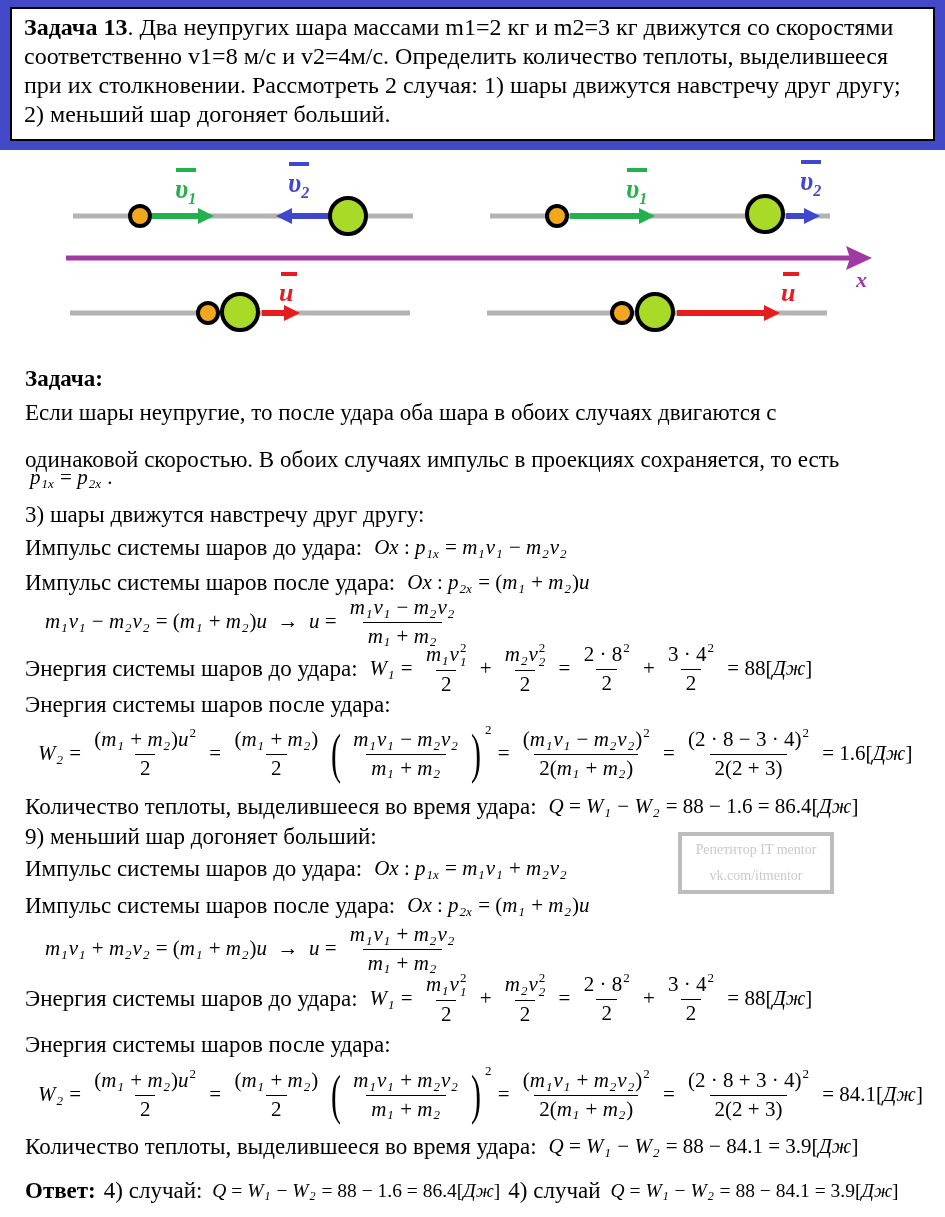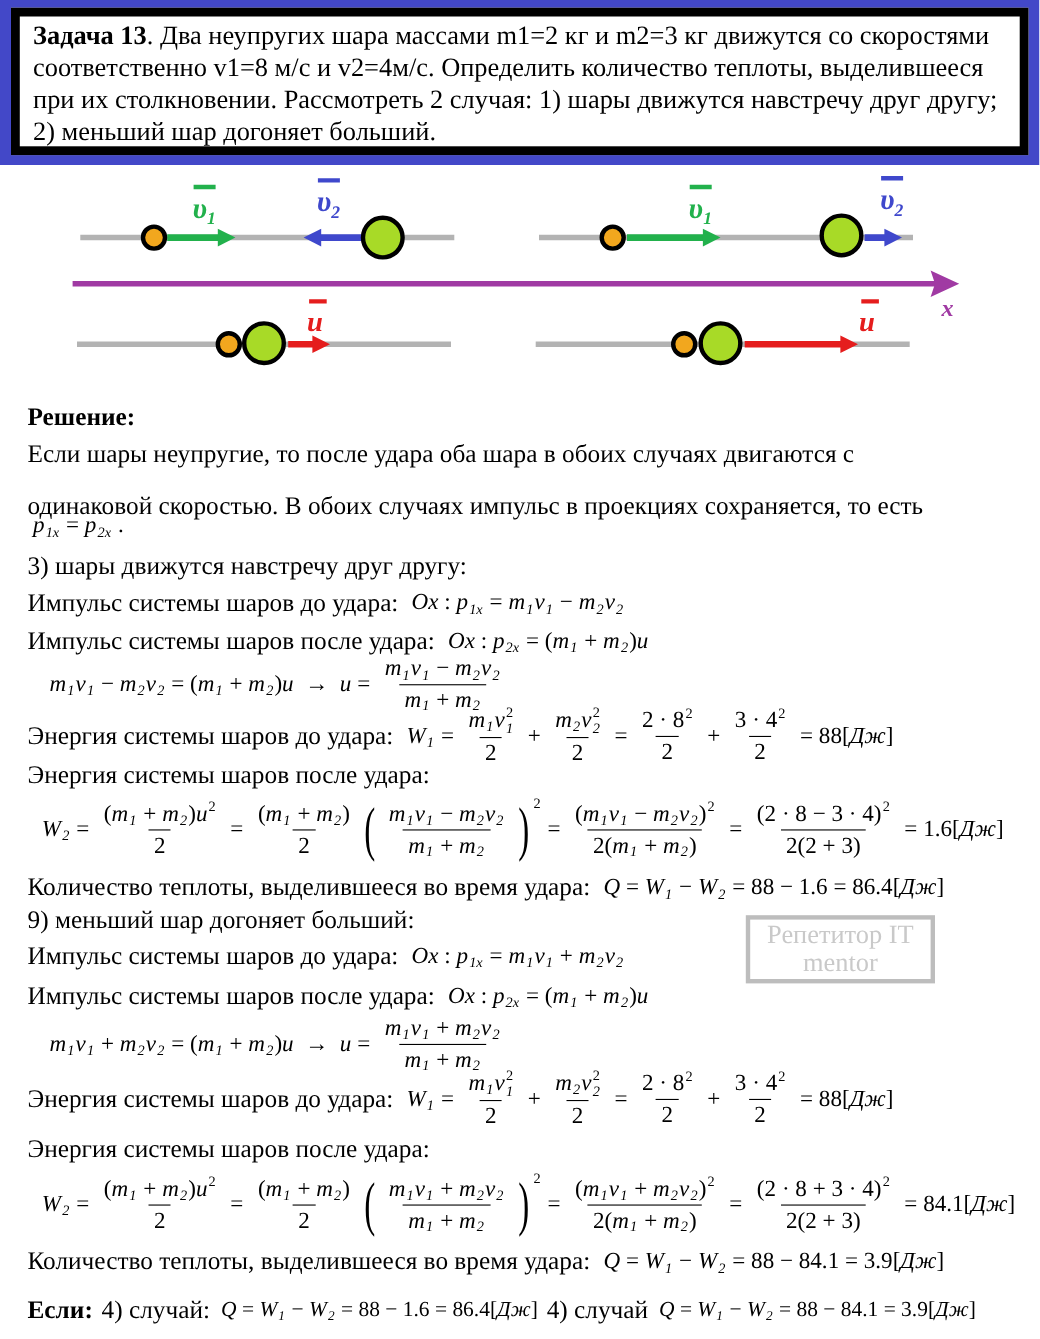--- a/index.html
+++ b/index.html
@@ -1,21 +1,21 @@
 <!DOCTYPE html>
 <html><head>
 <meta charset="utf-8">
 <style>
   html,body{margin:0;padding:0;width:945px;height:1217px;background:#fff;overflow:hidden;
             font-family:"Liberation Serif",serif;color:#000;position:relative;}
   .bold{font-weight:bold;}
   
   .header-frame{position:absolute;top:0;left:0;width:945px;height:150px;box-sizing:border-box;
                 padding:7px 10px 9px;}
-  .header-box{width:100%;height:100%;background:#fff;border:8px solid #000000;box-sizing:border-box;
+  .header-box{width:100%;height:100%;background:#fff;border:2px solid #000000;box-sizing:border-box;
               padding:4px 12px 0;font-size:24px;line-height:29px;}
   
   .diagram{position:absolute;top:150px;left:0;}
   .diagram text{font-family:"Liberation Serif",serif;font-weight:bold;font-style:italic;}
   
   .row{position:absolute;left:25px;display:flex;align-items:center;font-size:23px;white-space:pre;}
   .label{margin-right:12px;}
   .math{display:inline-flex;align-items:center;font-size:21px;line-height:1.2;white-space:pre;}
   .mt{font-style:normal;}
   .mi{font-style:italic;}
@@ -29,22 +29,22 @@
   .mfrac .num{display:inline-flex;align-items:center;justify-content:center;padding:0 5px 1px;}
   .mfrac .den{display:inline-flex;align-items:center;justify-content:center;
               border-top:1.5px solid #000;padding:1px 5px 0;}
   .mpar{display:inline-flex;align-items:center;margin:0 1px;}
   .mpar .pl,.mpar .pr{font-size:2.6em;font-weight:400;font-style:normal;line-height:0.85;
                       transform:scaleX(0.55);}
   .mpar .psup{font-size:0.62em;font-style:normal;align-self:flex-start;transform:translateY(-0.35em);}
   .ans-label{margin:0 10px 0 8px;}
   .ans-math{font-size:19.5px;}
   
-  .watermark{position:absolute;left:678px;top:832px;width:172px;height:62px;border:4px solid;
-             box-sizing:border-box;text-align:center;font-size:24px;line-height:26px;padding-top:1px;
+  .watermark{position:absolute;left:678px;top:832px;width:156px;height:62px;border:4px solid;
+             box-sizing:border-box;text-align:center;font-size:14px;line-height:26px;padding-top:1px;
              background:transparent;z-index:5;}
 </style>
 </head>
 <body>
 
 <div class="header-frame" style="background-color: rgb(67, 72, 200);">
   <div class="header-box">
     <span class="bold">Задача 13</span><span>. Два неупругих шара массами m1=2 кг и m2=3 кг движутся со скоростями соответственно v1=8 м/с и v2=4м/с. Определить количество теплоты, выделившееся при их столкновении. Рассмотреть 2 случая: 1) шары движутся навстречу друг другу; 2) меньший шар догоняет больший.</span>
   </div>
 </div>
@@ -100,21 +100,21 @@
     <line x1="677" y1="163" x2="766" y2="163" stroke-width="6" stroke="#e51d1d"></line>
     <polygon points="780,163 764,155 764,171" fill="#e51d1d"></polygon>
     <circle cx="622" cy="163" r="10" stroke-width="4" fill="#f2a71e" stroke="#000000"></circle>
     <circle cx="655" cy="162" r="18" stroke-width="4" fill="#a8da27" stroke="#000000"></circle>
     <line x1="783" y1="124" x2="799" y2="124" stroke-width="4" stroke="#e51d1d"></line>
     <text x="781" y="151" font-size="26" fill="#e51d1d">u</text>
   </g>
 </svg>
 
 <div class="row" style="top:364px;height:30px">
-  <span class="bold">Решение:</span>
+  <span class="bold">Задача:</span>
 </div>
 
 <div class="row" style="top:397px;height:32px">
   <span>Если шары неупругие, то после удара оба шара в обоих случаях двигаются с</span>
 </div>
 
 <div class="row" style="top:444px;height:32px">
   <span>одинаковой скоростью. В обоих случаях импульс в проекциях сохраняется, то есть</span>
 </div>
 
@@ -188,22 +188,23 @@
 <div class="row" style="top:1058px;height:74px;left:38px">
   <span class="math"><span class="mi">W</span><span class="msub">2</span><span class="mt"> = </span><span class="mfrac"><span class="num"><span class="mt">(</span><span class="mi">m</span><span class="msub">1</span><span class="mt"> + </span><span class="mi">m</span><span class="msub">2</span><span class="mt">)</span><span class="mi">u</span><span class="msup">2</span></span><span class="den"><span class="mt">2</span></span></span><span class="mt"> = </span><span class="mfrac"><span class="num"><span class="mt">(</span><span class="mi">m</span><span class="msub">1</span><span class="mt"> + </span><span class="mi">m</span><span class="msub">2</span><span class="mt">)</span></span><span class="den"><span class="mt">2</span></span></span><span class="mpar"><span class="pl">(</span><span class="pc" style="display: inline-flex; align-items: center;"><span class="mfrac"><span class="num"><span class="mi">m</span><span class="msub">1</span><span class="mi">v</span><span class="msub">1</span><span class="mt"> + </span><span class="mi">m</span><span class="msub">2</span><span class="mi">v</span><span class="msub">2</span></span><span class="den"><span class="mi">m</span><span class="msub">1</span><span class="mt"> + </span><span class="mi">m</span><span class="msub">2</span></span></span></span><span class="pr">)</span><span class="psup">2</span></span><span class="mt"> = </span><span class="mfrac"><span class="num"><span class="mt">(</span><span class="mi">m</span><span class="msub">1</span><span class="mi">v</span><span class="msub">1</span><span class="mt"> + </span><span class="mi">m</span><span class="msub">2</span><span class="mi">v</span><span class="msub">2</span><span class="mt">)</span><span class="msup">2</span></span><span class="den"><span class="mt">2(</span><span class="mi">m</span><span class="msub">1</span><span class="mt"> + </span><span class="mi">m</span><span class="msub">2</span><span class="mt">)</span></span></span><span class="mt"> = </span><span class="mfrac"><span class="num"><span class="mt">(2 · 8 + 3 · 4)</span><span class="msup">2</span></span><span class="den"><span class="mt">2(2 + 3)</span></span></span><span class="mt"> = 84.1</span><span class="mt">[</span><span class="mi">Дж</span><span class="mt">]</span></span>
 </div>
 
 <div class="row" style="top:1132px;height:30px">
   <span class="label">Количество теплоты, выделившееся во время удара:</span>
   <span class="math"><span class="mi">Q</span><span class="mt"> = </span><span class="mi">W</span><span class="msub">1</span><span class="mt"> − </span><span class="mi">W</span><span class="msub">2</span><span class="mt"> = 88 − 84.1 = 3.9</span><span class="mt">[</span><span class="mi">Дж</span><span class="mt">]</span></span>
 </div>
 
 <div class="row" style="top:1168px;height:46px">
-  <span class="bold">Если:</span>
+  <span class="bold">Ответ:</span>
   <span class="ans-label">4) случай:</span>
   <span class="math ans-math"><span class="mi">Q</span><span class="mt"> = </span><span class="mi">W</span><span class="msub">1</span><span class="mt"> − </span><span class="mi">W</span><span class="msub">2</span><span class="mt"> = 88 − 1.6 = 86.4</span><span class="mt">[</span><span class="mi">Дж</span><span class="mt">]</span></span>
   <span class="ans-label">4) случай</span>
   <span class="math ans-math"><span class="mi">Q</span><span class="mt"> = </span><span class="mi">W</span><span class="msub">1</span><span class="mt"> − </span><span class="mi">W</span><span class="msub">2</span><span class="mt"> = 88 − 84.1 = 3.9</span><span class="mt">[</span><span class="mi">Дж</span><span class="mt">]</span></span>
 </div>
 
 <div class="watermark" style="color: rgb(201, 201, 201); border-color: rgb(189, 189, 189);">
   <div>Репетитор IT mentor</div>
+  <div>vk.com/itmentor</div>
 </div>
 
 </body></html>

